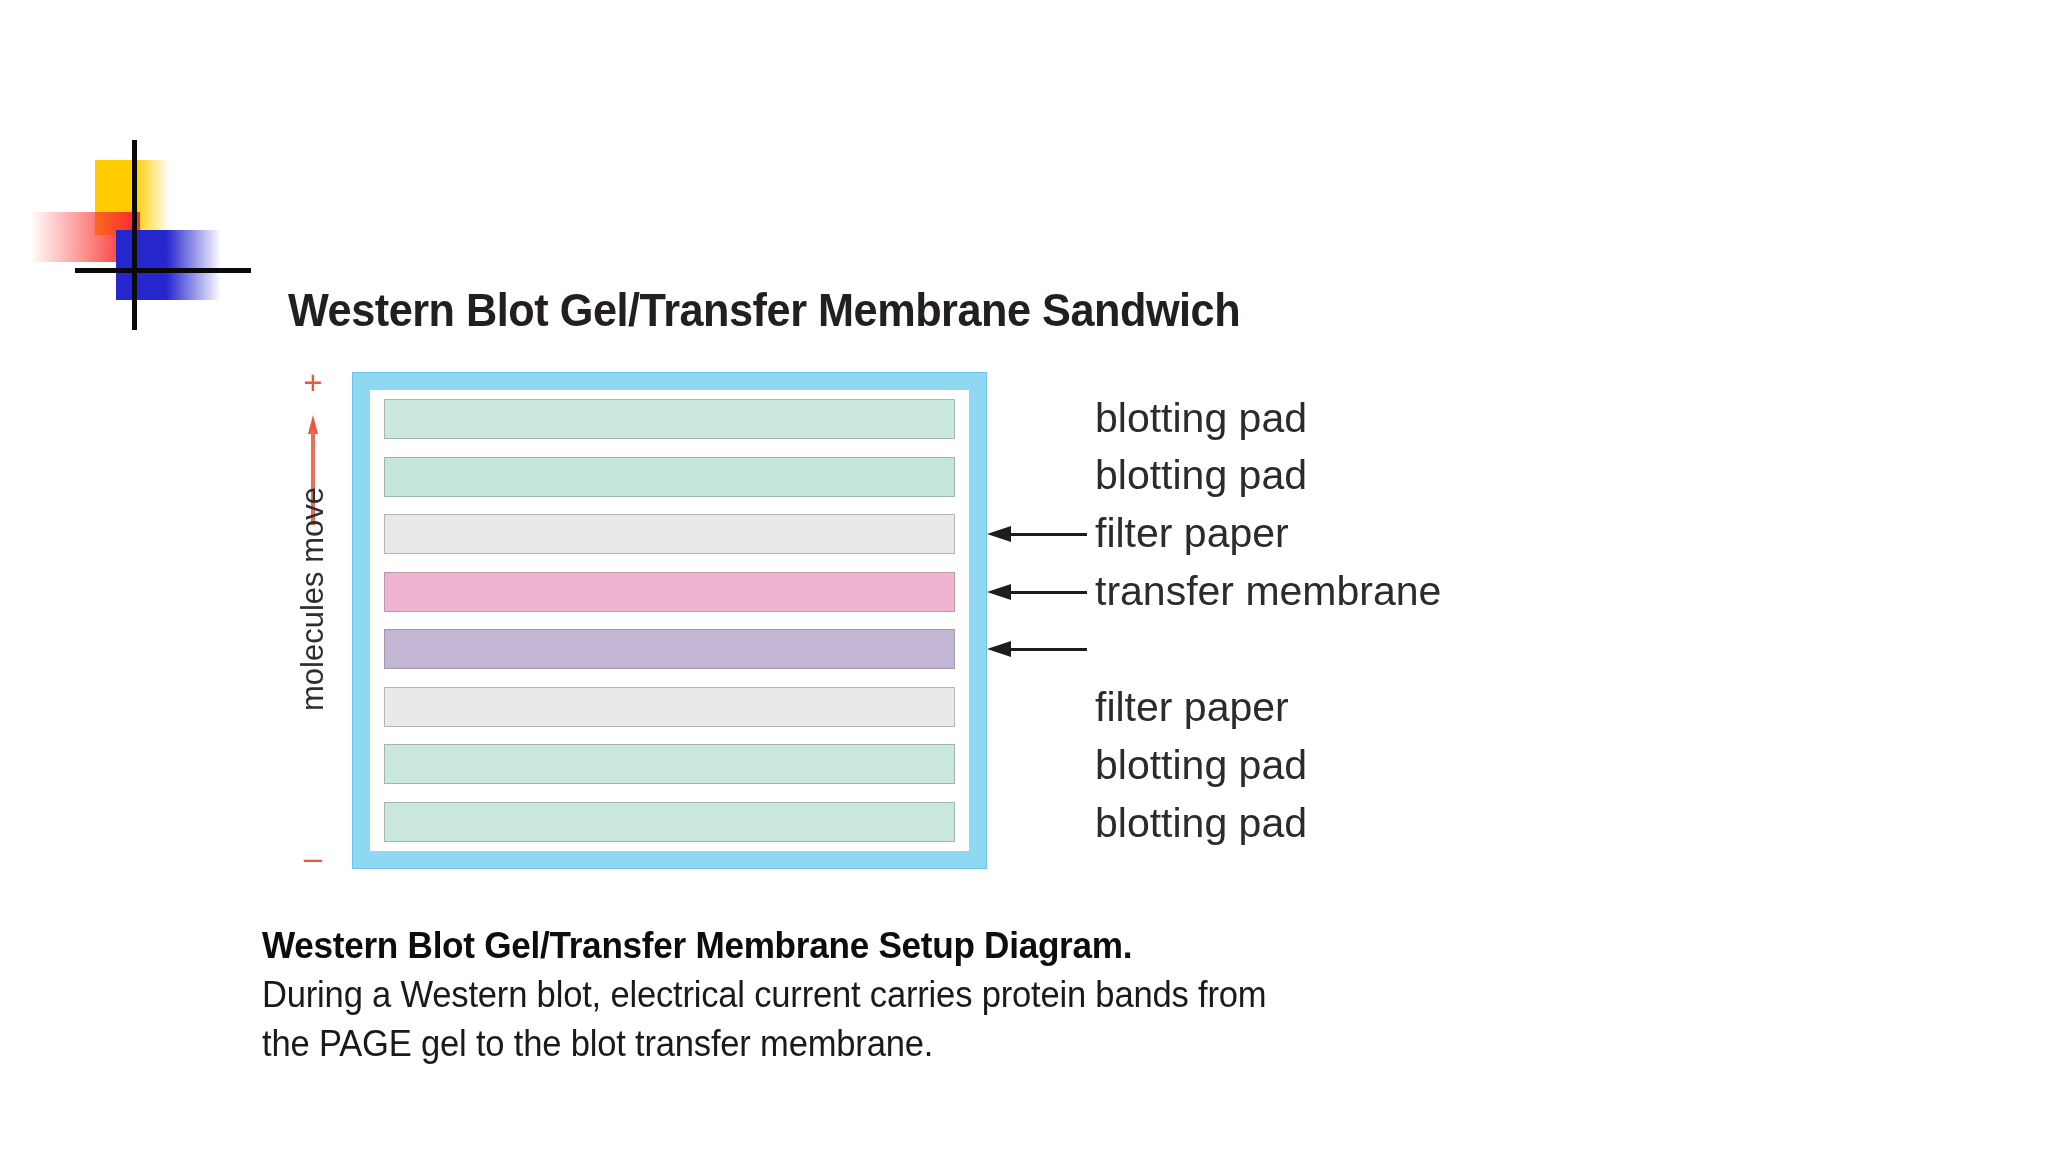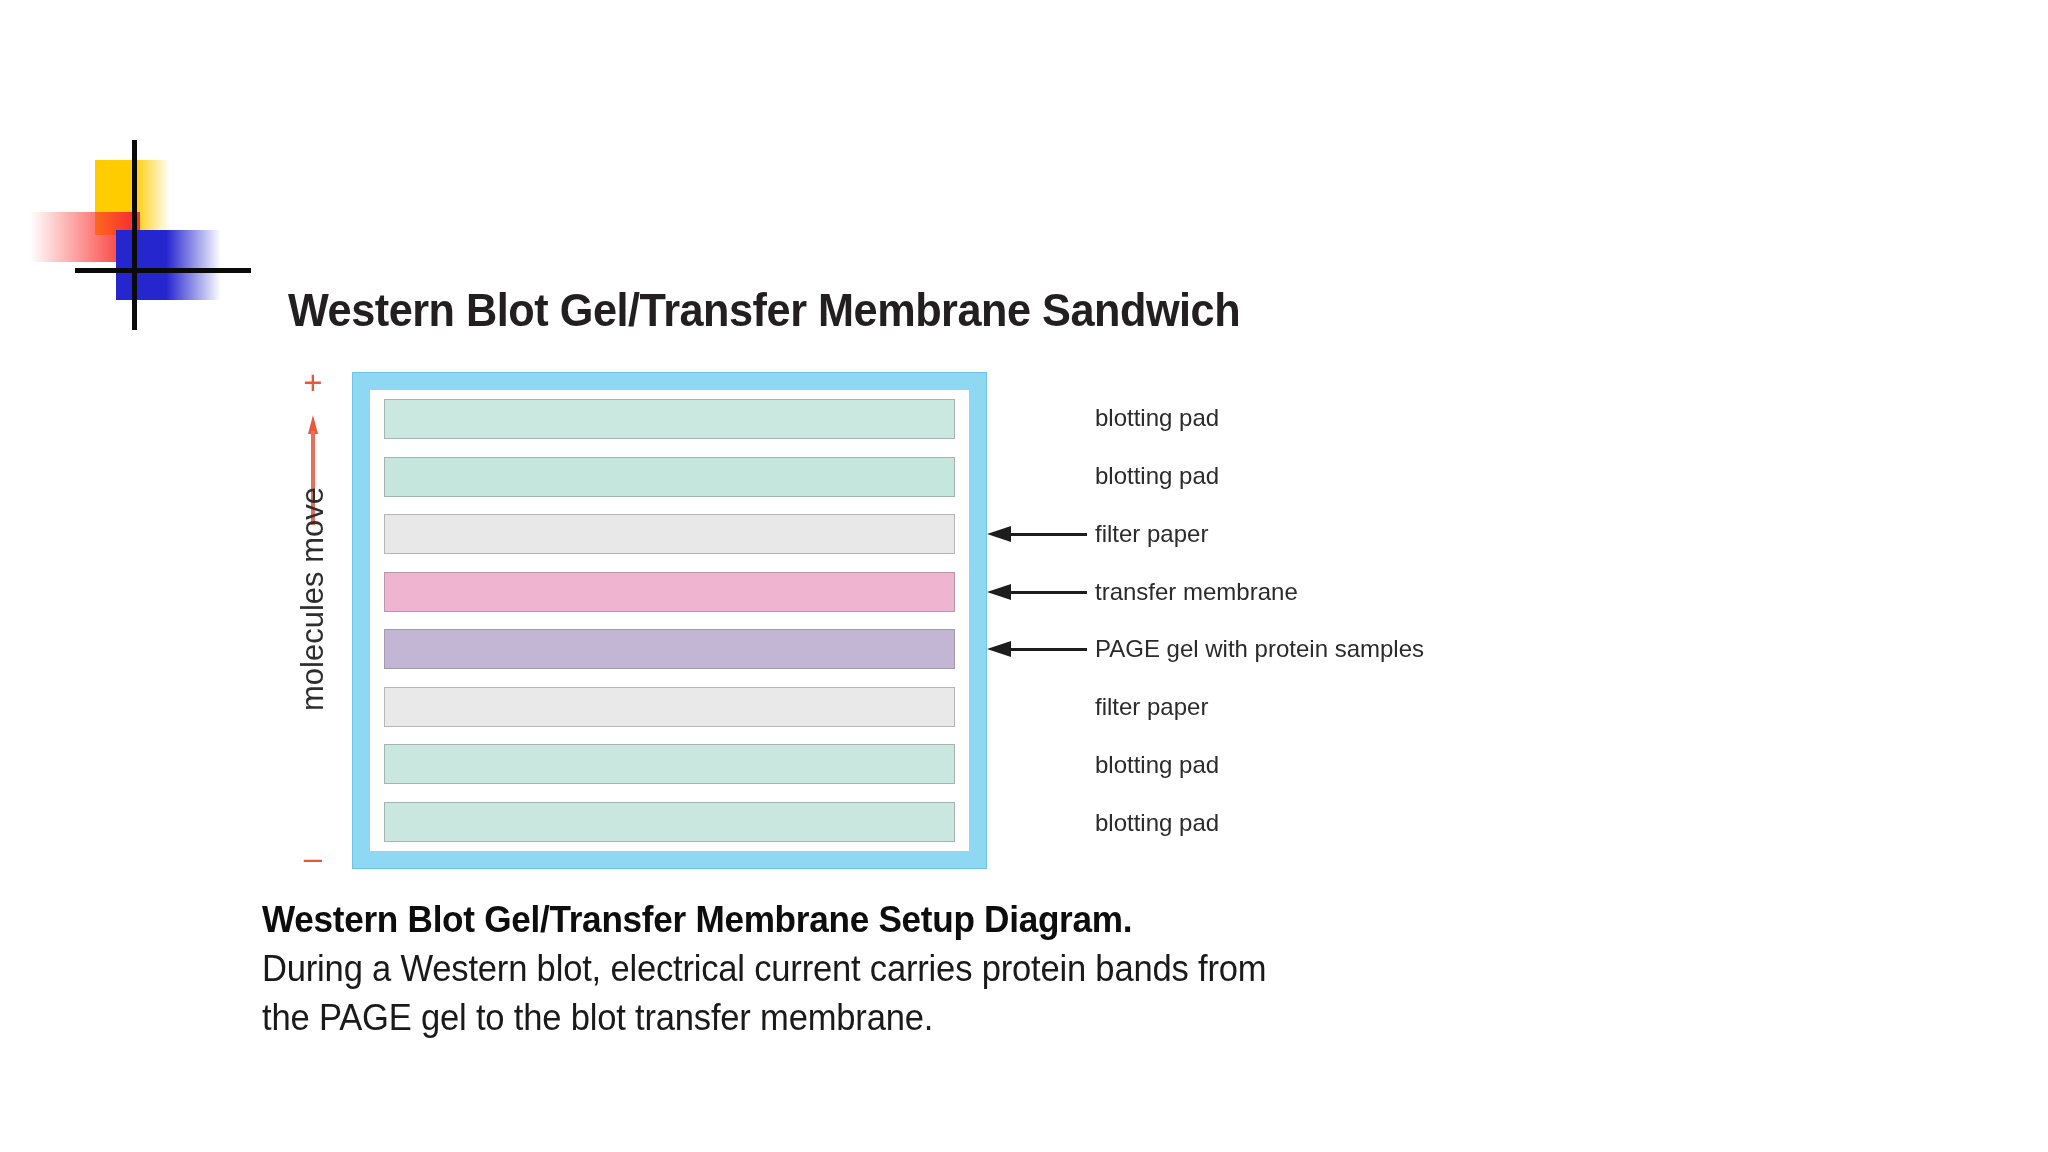--- a/index.html
+++ b/index.html
@@ -221,30 +221,30 @@
     height: 0;
     border-top: 8.5px solid transparent;
     border-bottom: 8.5px solid transparent;
     border-right: 24px solid #1d1d1d;
   }
   .label-spacer {
     width: 108px;
     flex: none;
   }
   .label-text {
-    font-size: 24px;
+    font-size: 41px;
     color: #2b2b2b;
     white-space: nowrap;
   }
 
   
   #caption {
     position: absolute;
     left: 262px;
-    top: 899px;
+    top: 925px;
     width: 1560px;
   }
   #caption-heading {
     font-size: 37px;
     font-weight: bold;
     color: #0d0d0d;
     letter-spacing: -0.3px;
     transform: scaleX(0.95);
     transform-origin: left center;
     white-space: nowrap;
@@ -318,21 +318,20 @@
           <div class="head"></div>
           <div class="line"></div>
         </div>
         <div class="label-text">transfer membrane</div>
       </div>
       <div class="label-row" style="top: 257.429px;">
         <div class="leader">
           <div class="head"></div>
           <div class="line"></div>
         </div>
-        <div class="label-text">PAGE gel with protein samples</div>
       </div>
       <div class="label-row" style="top: 315.286px;">
         <div class="label-spacer"></div>
         <div class="label-text">filter paper</div>
       </div>
       <div class="label-row" style="top: 373.143px;">
         <div class="label-spacer"></div>
         <div class="label-text">blotting pad</div>
       </div>
       <div class="label-row" style="top: 431px;">

